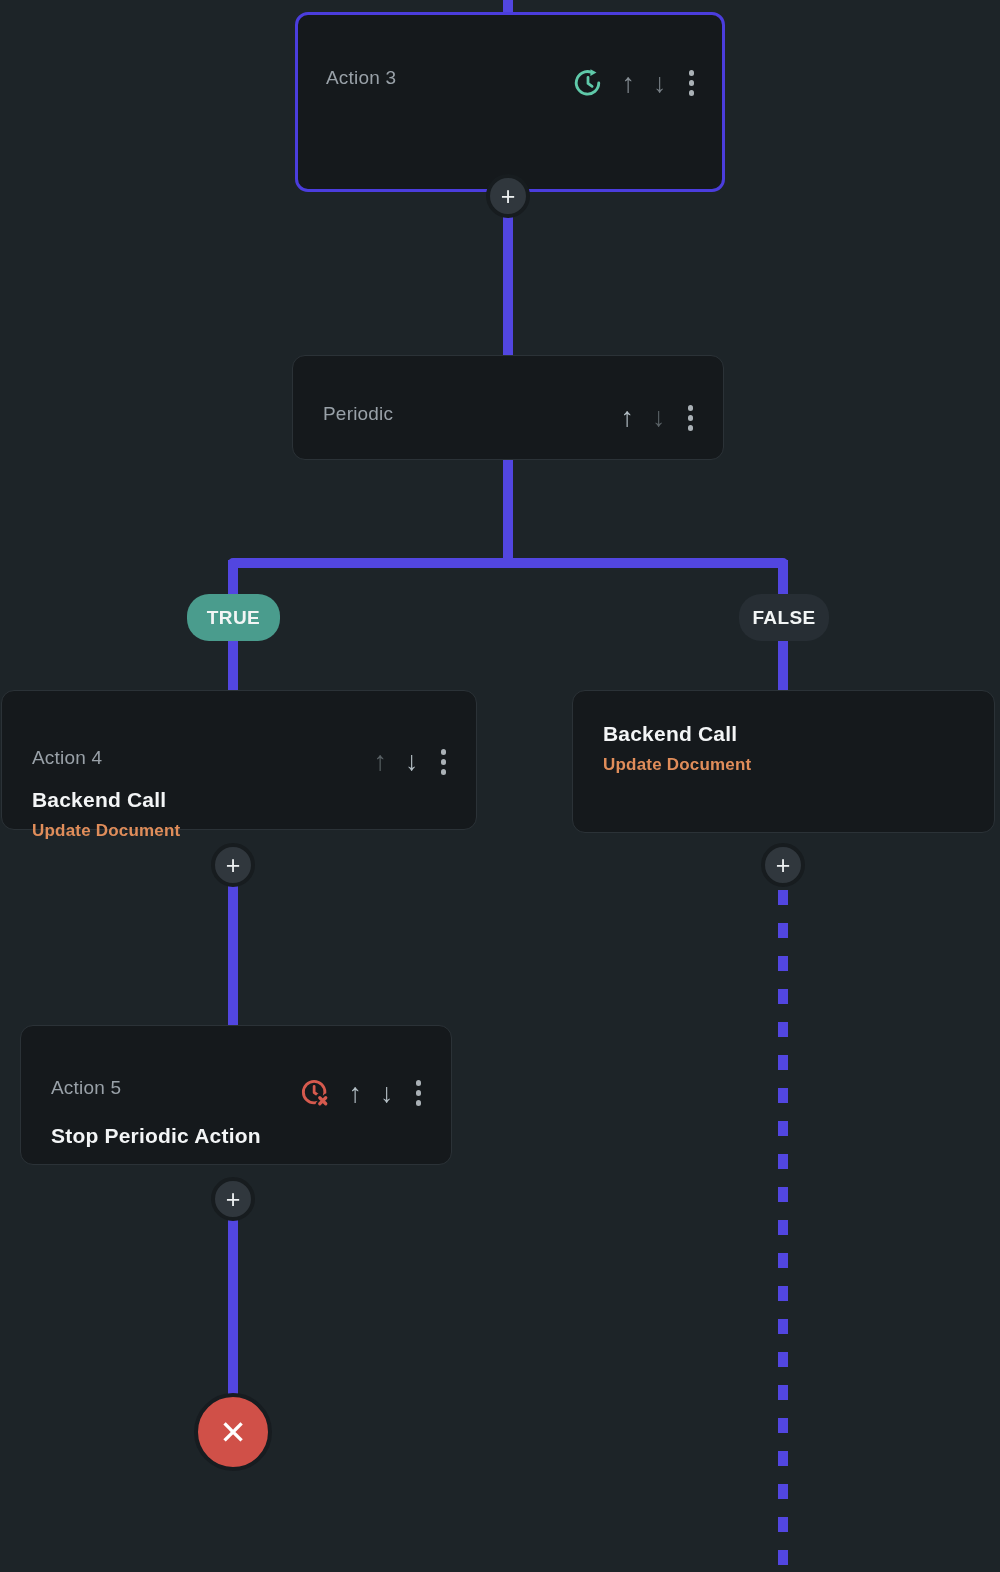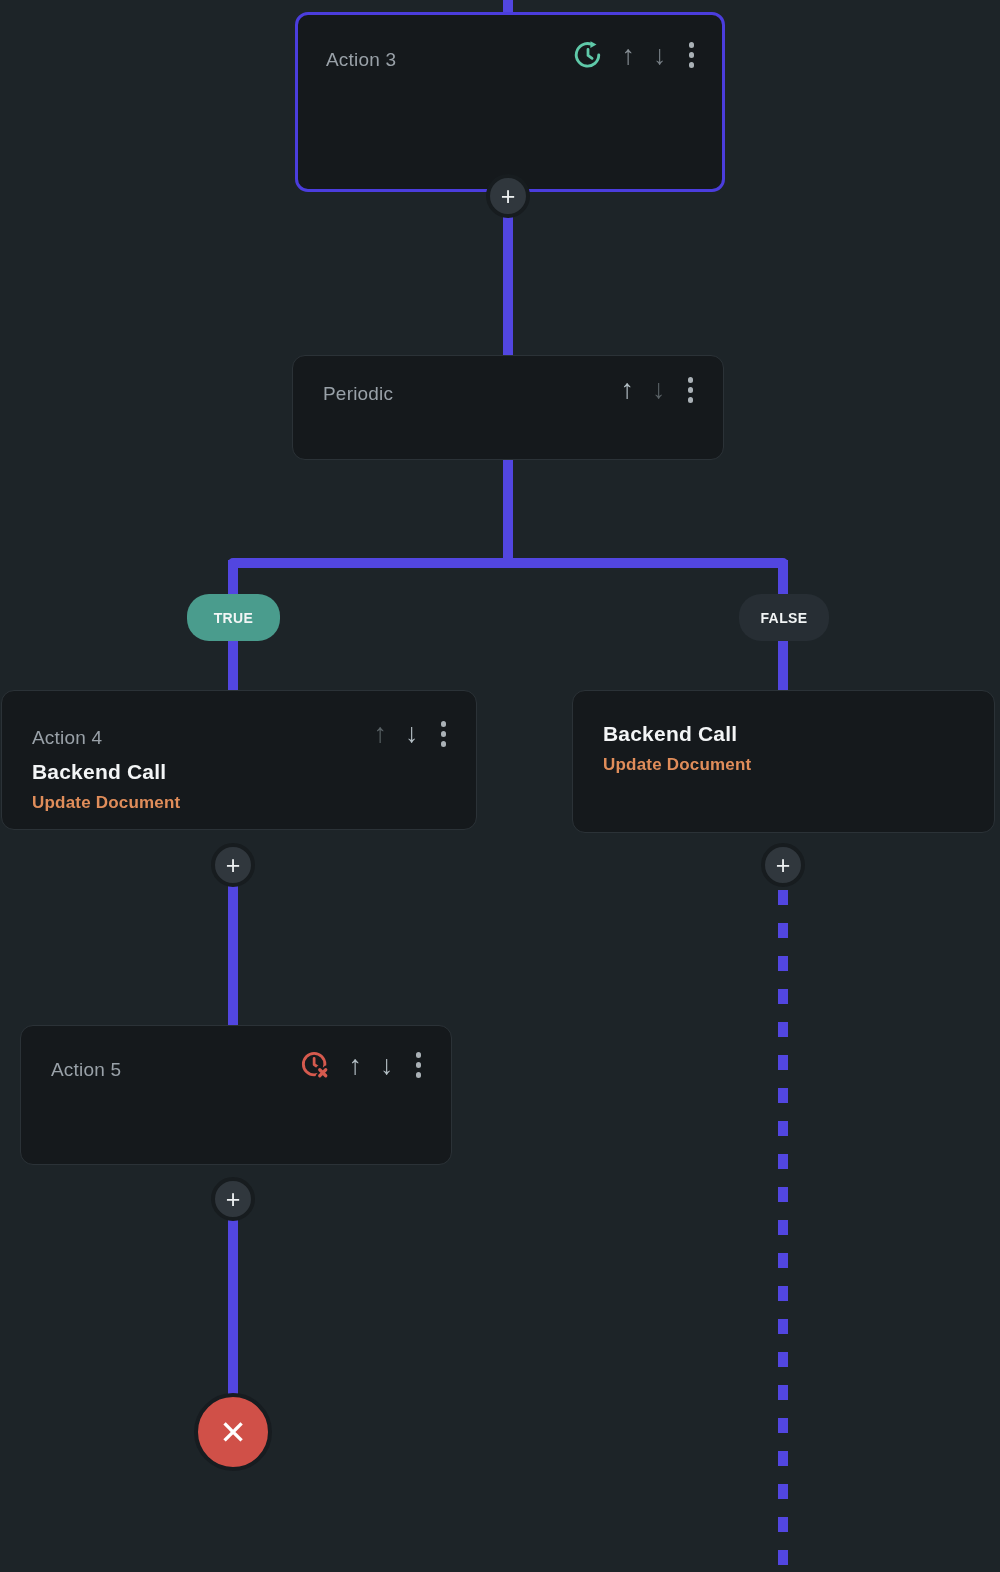--- a/index.html
+++ b/index.html
@@ -25,42 +25,42 @@
     background:#15191c;
     border:1px solid #2b3237;
     border-radius:13px;
     box-sizing:border-box;
     padding:26px 26px 0 30px;
   }
   .card.selected{
     border:3px solid #4b3ddd;
     padding:24px 24px 0 28px;
   }
-  .card-header{display:flex;align-items:flex-end;}
+  .card-header{display:flex;align-items:flex-start;margin-top:28px;}
   .card-label{color:#99a1a8;font-size:19px;letter-spacing:.2px;}
   .header-icons{margin-left:auto;display:flex;align-items:center;gap:18px;}
   .hicon{width:32px;height:32px;display:flex;align-items:center;justify-content:center;}
   .arrow{font-size:27px;font-weight:700;line-height:1;cursor:default;}
   .arrow.med{color:#868e94;}
   .arrow.med2{color:#767e84;}
   .arrow.bright{color:#b3bec4;}
   .arrow.dim{color:#596165;}
   .dots{display:flex;flex-direction:column;gap:4.5px;padding:2px 4px;}
   .dots i{width:5.5px;height:5.5px;border-radius:50%;background:#aab1b6;display:block;}
   .card-title{
     color:#f3f5f6;font-size:21px;font-weight:700;margin-top:15px;letter-spacing:.2px;
   }
   .card-title.pre{white-space:pre;}
   .card-sub{
     color:#e08d5a;font-size:17px;font-weight:700;margin-top:9px;letter-spacing:.2px;
   }
   
   .pill{
     position:absolute;display:flex;align-items:center;justify-content:center;
-    border-radius:22px;color:#f2f5f5;font-size:14px;font-weight:700;letter-spacing:.4px;
+    border-radius:22px;color:#f2f5f5;font-size:19px;font-weight:700;letter-spacing:.4px;
   }
   .pill.true{background:#4a9c8d;}
   .pill.false{background:#272e34;}
   
   .plus-btn{
     position:absolute;width:36px;height:36px;border-radius:50%;
     background:#30373d;border:4px solid #171c1f;
     color:#eef1f2;display:flex;align-items:center;justify-content:center;
     font-size:25px;font-weight:400;line-height:1;
     transform:translate(-50%,-50%);cursor:pointer;box-sizing:content-box;
@@ -178,20 +178,21 @@
         </span>
         <span class="arrow bright">↑</span>
         <span class="arrow bright">↓</span>
         <span class="dots">
             <i></i>
             <i></i>
             <i></i>
           </span>
       </span>
     </div>
+    <div class="card-title">Stop Periodic Action</div>
   </div>
   <div class="plus-btn" style="left:233px;top:1199px">
       <span>+</span>
     </div>
 
   <div class="end-node" style="left:233px;top:1432px">
     <span>✕</span>
   </div>
 
 </div>

